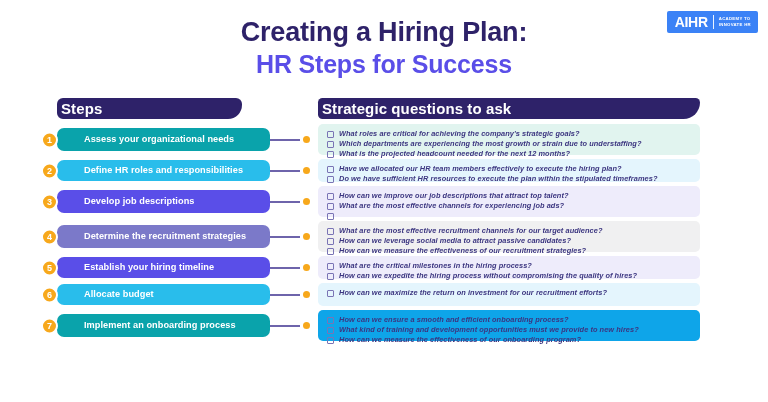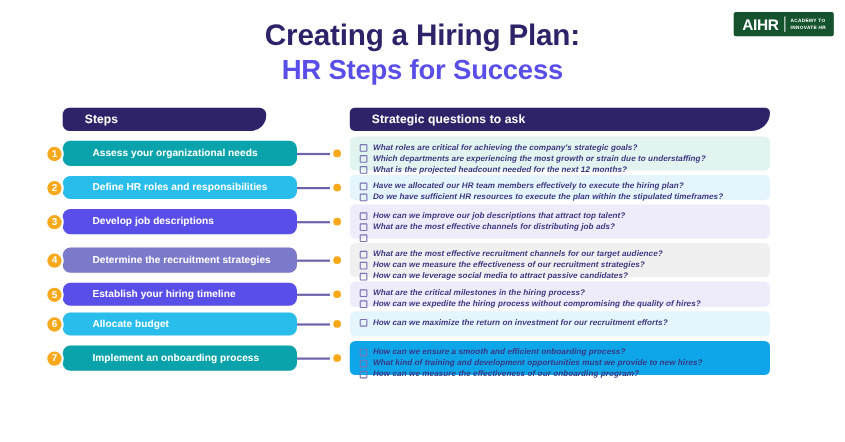--- a/index.html
+++ b/index.html
@@ -7,21 +7,21 @@
     width: 768px; height: 402px;
     background: #ffffff;
     font-family: "Liberation Sans", sans-serif;
     overflow: hidden;
   }
   .page { position: relative; width: 768px; height: 402px; background:#fff; }
 
   
   .logo {
     position: absolute; top: 11px; right: 10px;
-    background: #14532d;
+    background: #3b82f6;
     display: flex; align-items: center;
     padding: 4px 7px 4px 8px;
     border-radius: 2px;
     justify-content: flex-end;
   }
   .logo-mark {
     color: #ffffff; font-weight: bold; font-size: 14px;
     letter-spacing: -0.3px; line-height: 1;
   }
   .logo-sep { width: 1px; height: 14px; background: #ffffff; margin: 0 5px; opacity: .9; }
@@ -31,21 +31,21 @@
   .title-wrap { position:absolute; top:16px; left:0; width:768px; text-align:center; }
   .title-1 { color:#2e2269; font-size:27px; font-weight:bold; letter-spacing:-0.2px; line-height:1.22; }
   .title-2 { color:#5a4ee8; font-size:25px; font-weight:bold; letter-spacing:-0.2px; line-height:1.22; }
 
   
   .hdr {
     position:absolute; height:21px; background:#2e2269;
     display:flex; align-items:center;
     border-radius: 6px 6px 14px 6px;
   }
-  .hdr-label { color:#ffffff; font-size:11px; font-weight:bold; padding-left:20px; letter-spacing:0.1px; }
+  .hdr-label { color:#ffffff; font-size:15px; font-weight:bold; padding-left:4px; letter-spacing:0.1px; }
   .hdr-steps { top:98px; left:57px; width:185px; }
   .hdr-quest { top:98px; left:318px; width:382px; border-radius: 6px 6px 22px 6px; }
 
   
   .rows { position:absolute; top:124px; left:0; width:768px; }
   .row { position:relative; display:flex; align-items:flex-start; margin-bottom:4px; }
 
   
   .step-pill {
     position:absolute; left:57px; width:213px;
@@ -161,21 +161,21 @@
         </div>
         <div class="conn" style="background: rgb(110, 100, 171); left: 270px; width: 30px; top: 14.5px;"></div>
         <div class="conn-dot" style="background: rgb(247, 168, 27); left: 303px; top: 12px;"></div>
         <div class="qpanel" style="background: rgb(238, 236, 251); height: 31px; top: 0px;">
           <div class="qitem">
             <span class="chk" style="border-color: rgb(122, 116, 181);"></span>
             <span class="qtext" style="color: rgb(60, 54, 128);">How can we improve our job descriptions that attract top talent?</span>
           </div>
           <div class="qitem">
             <span class="chk" style="border-color: rgb(122, 116, 181);"></span>
-            <span class="qtext" style="color: rgb(60, 54, 128);">What are the most effective channels for distributing job ads?</span>
+            <span class="qtext" style="color: rgb(60, 54, 128);">What are the most effective channels for experiencing job ads?</span>
           </div>
           <div class="qitem">
             <span class="chk" style="border-color: rgb(122, 116, 181);"></span>
             <span class="qtext" style="color: rgb(60, 54, 128); margin-top: 28px;">How can we measure the effectiveness of our job postings?</span>
           </div>
         </div>
       </div>
       <div class="row" style="position: absolute; top: 97px; left: 0px; width: 768px; height: 31px;">
         <div class="step-pill" style="background: rgb(123, 121, 201); height: 23px; top: 4px;">
           <div class="badge" style="background: rgb(247, 168, 27);">4</div>
@@ -183,25 +183,25 @@
         </div>
         <div class="conn" style="background: rgb(110, 100, 171); left: 270px; width: 30px; top: 14.5px;"></div>
         <div class="conn-dot" style="background: rgb(247, 168, 27); left: 303px; top: 12px;"></div>
         <div class="qpanel" style="background: rgb(240, 240, 241); height: 31px; top: 0px;">
           <div class="qitem">
             <span class="chk" style="border-color: rgb(122, 116, 181);"></span>
             <span class="qtext" style="color: rgb(60, 54, 128);">What are the most effective recruitment channels for our target audience?</span>
           </div>
           <div class="qitem">
             <span class="chk" style="border-color: rgb(122, 116, 181);"></span>
+            <span class="qtext" style="color: rgb(60, 54, 128);">How can we leverage social media to attract passive candidates?</span>
+          </div>
+          <div class="qitem">
+            <span class="chk" style="border-color: rgb(122, 116, 181);"></span>
             <span class="qtext" style="color: rgb(60, 54, 128);">How can we measure the effectiveness of our recruitment strategies?</span>
-          </div>
-          <div class="qitem">
-            <span class="chk" style="border-color: rgb(122, 116, 181);"></span>
-            <span class="qtext" style="color: rgb(60, 54, 128);">How can we leverage social media to attract passive candidates?</span>
           </div>
         </div>
       </div>
       <div class="row" style="position: absolute; top: 132px; left: 0px; width: 768px; height: 23px;">
         <div class="step-pill" style="background: rgb(90, 78, 232); height: 21px; top: 1px;">
           <div class="badge" style="background: rgb(247, 168, 27);">5</div>
           <span class="step-label">Establish your hiring timeline</span>
         </div>
         <div class="conn" style="background: rgb(110, 100, 171); left: 270px; width: 30px; top: 10.5px;"></div>
         <div class="conn-dot" style="background: rgb(247, 168, 27); left: 303px; top: 8px;"></div>

